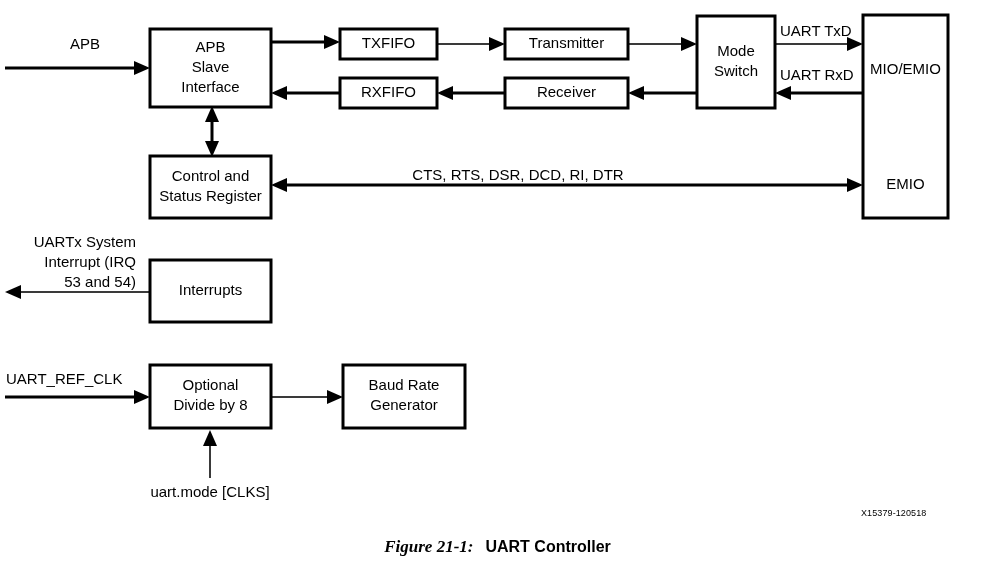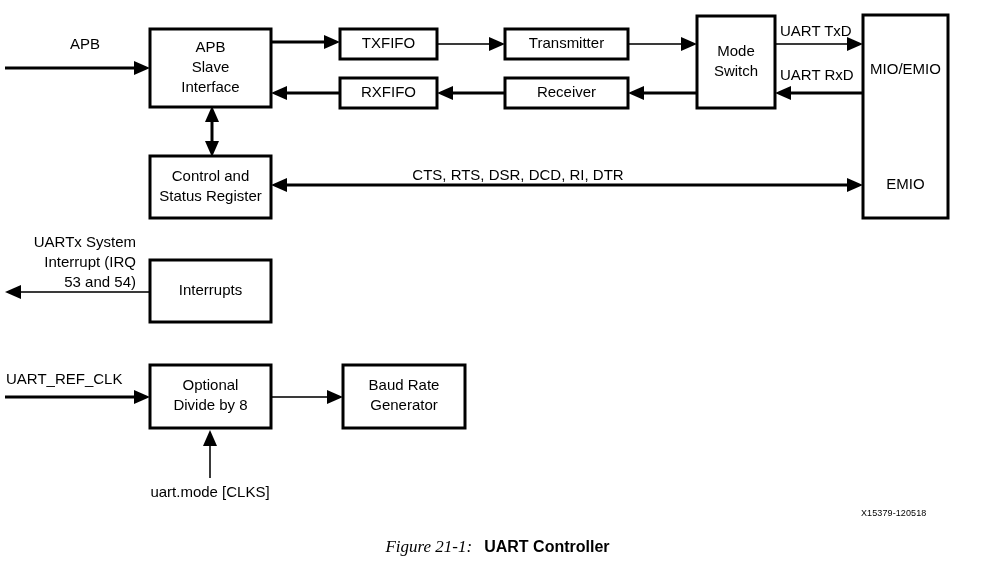--- a/index.html
+++ b/index.html
@@ -70,21 +70,21 @@
     position: absolute;
     left: 0;
     right: 0;
     text-align: center;
     font-size: 16px;
     white-space: nowrap;
   }
   .caption .cap-num {
     font-family: "Liberation Serif", serif;
     font-style: italic;
-    font-weight: normal;
+    font-weight: bold;
     font-size: 17px;
   }
   .caption .cap-title {
     font-family: Liberation Sans, sans-serif;
     font-weight: bold;
     font-size: 16px;
     margin-left: 12px;
   }
 </style>
 </head>

